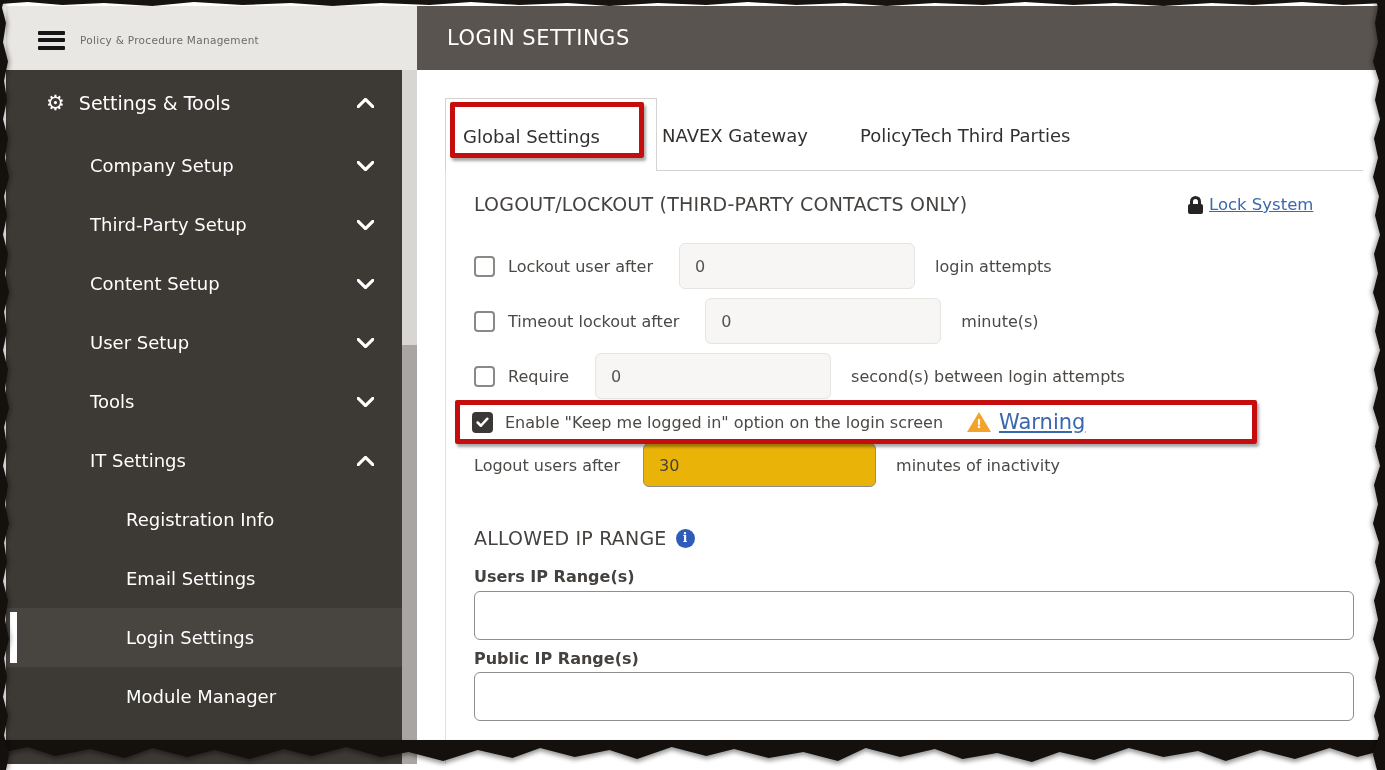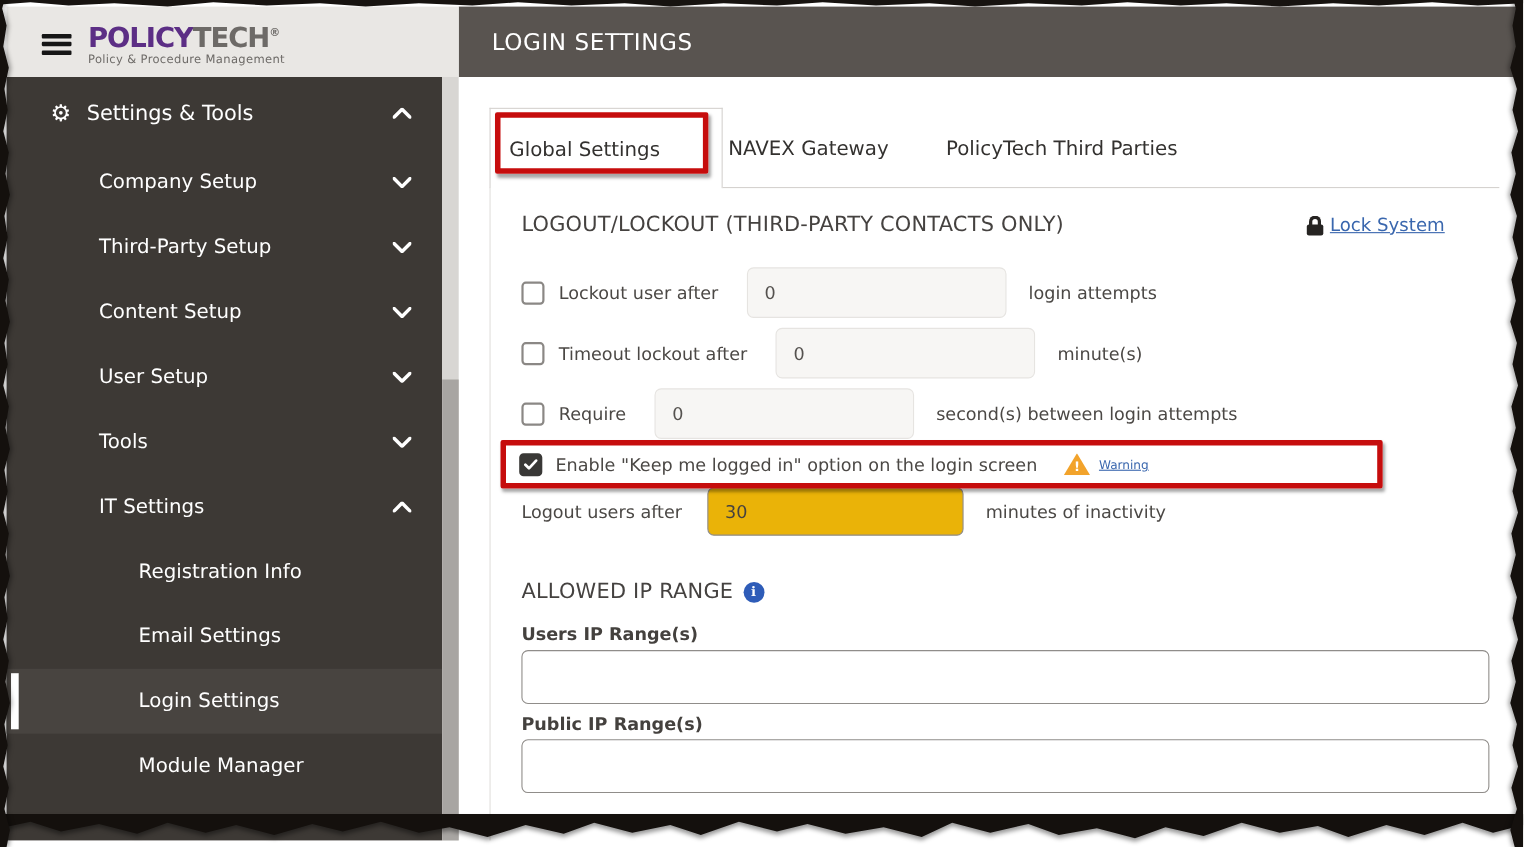--- a/index.html
+++ b/index.html
@@ -74,42 +74,41 @@
   .flabel.nocb { margin-left:0; }
   .fsuffix { font-size:16px; color:#4b4845; margin-left:20px; white-space:nowrap; }
   .tinput { width:236px; height:46px; border:1px solid #e6e4e1; border-radius:6px; background:#f7f6f4; color:#55524f; font-size:16px; padding:0 15px; margin-left:26px; font-family:inherit; }
   .tinput.enabled { background:#eab308; border:1px solid #8f8c89; color:#454240; width:233px; height:44px; margin-left:23px; }
 
   .annot-row { left:9px; top:229px; width:802px; height:44px; display:flex; align-items:center; padding-left:12px; }
   .annot-row .flabel { margin-left:12px; }
   .warn-tri { position:relative; width:24px; height:20px; margin-left:24px; flex:0 0 auto; }
   .warn-tri .tri { position:absolute; inset:0; background:#f2a32b; clip-path:polygon(50% 0,100% 100%,0 100%); }
   .warn-tri .bang { position:absolute; left:0; right:0; bottom:1px; text-align:center; color:#fff; font-size:12px; font-weight:bold; line-height:14px; }
-  .warn-link { margin-left:8px; font-size:11px; }
+  .warn-link { margin-left:8px; font-size:21px; }
 
   .ip-head { position:absolute; left:28px; top:356px; font-size:19px; color:#454240; letter-spacing:.2px; display:flex; align-items:center; }
   .info-icon { width:19px; height:19px; border-radius:50%; background:#2e5cb8; color:#fff; font-size:12px; font-weight:bold; display:inline-flex; align-items:center; justify-content:center; margin-left:9px; font-family:"DejaVu Serif","Liberation Serif",serif; }
   .ip-label { position:absolute; left:28px; font-size:16px; font-weight:bold; color:#44413e; }
   .ip-label-users { top:396px; } .ip-label-public { top:478px; }
   .ip-input { position:absolute; left:28px; width:880px; height:49px; border:1px solid #908d8a; border-radius:6px; background:#fff; font-size:16px; color:#454240; padding:0 14px; font-family:inherit; }
   .ip-input-users { top:420px; } .ip-input-public { top:501px; }
 </style>
 </head>
 <body>
 
 <div class="page">
 
   <div class="logo-bar">
     <div class="hamburger">
         <span></span>
         <span></span>
         <span></span>
       </div>
     <div class="logo-block">
-      <div class="logo-line"><span class="logo-primary">POLICY</span><span class="logo-secondary">TECH</span><span class="logo-reg">®</span></div>
       <div class="logo-tagline">Policy &amp; Procedure Management</div>
     </div>
   </div>
 
   <div class="top-header">
     <div class="title">LOGIN SETTINGS</div>
   </div>
 
   <div class="sidebar">
     <div class="side-root">

